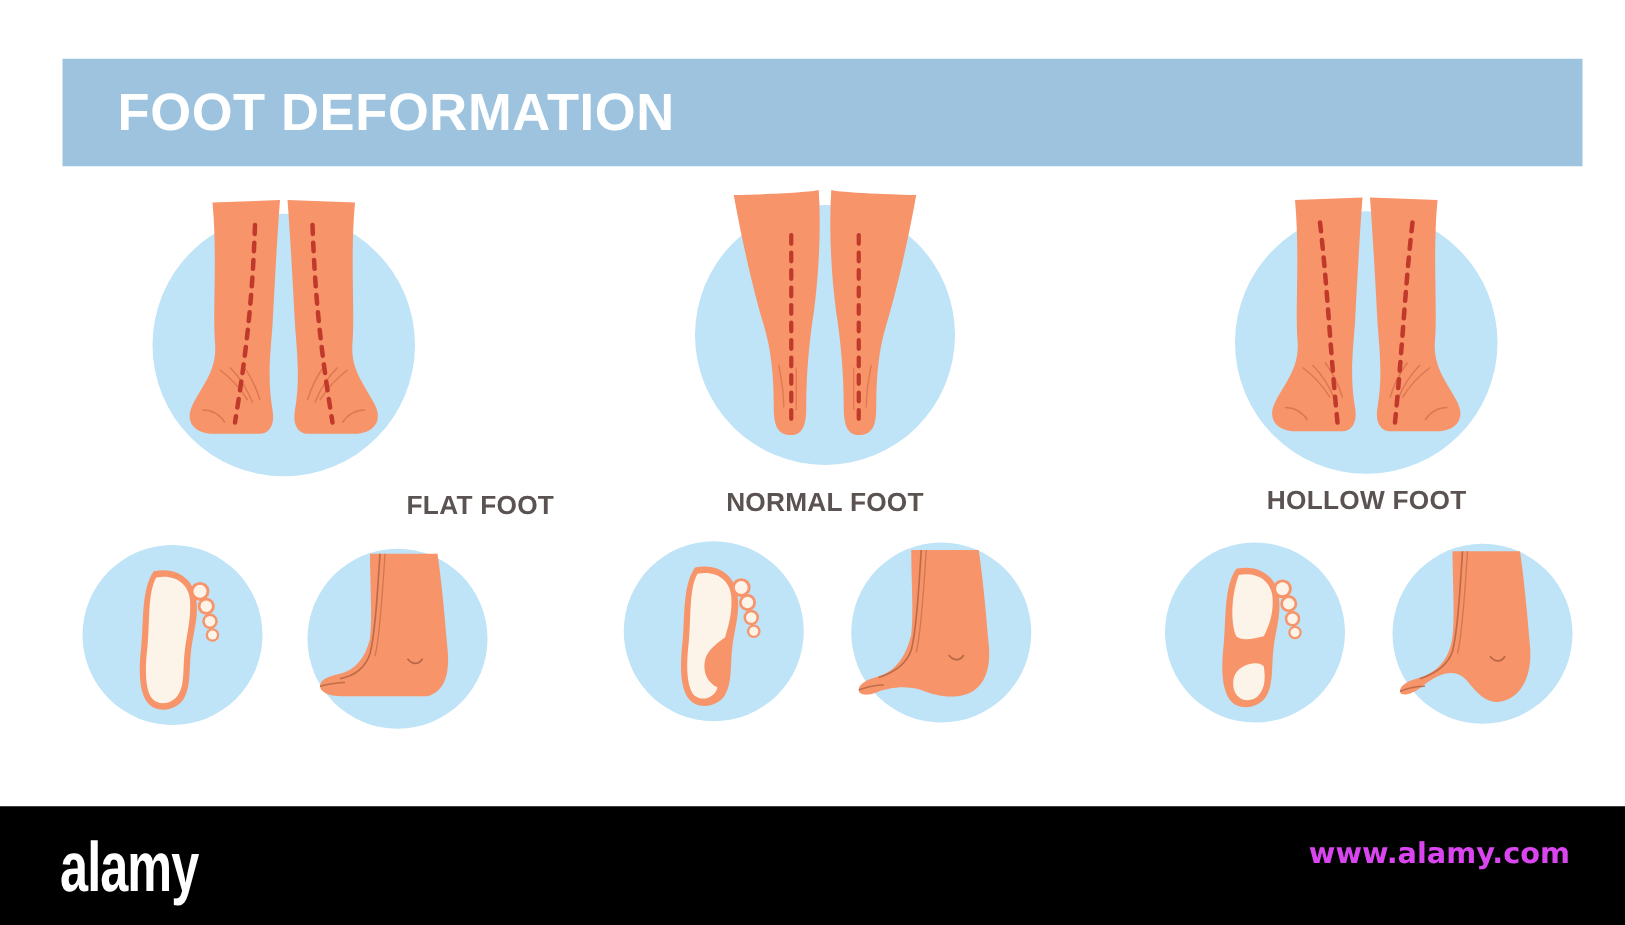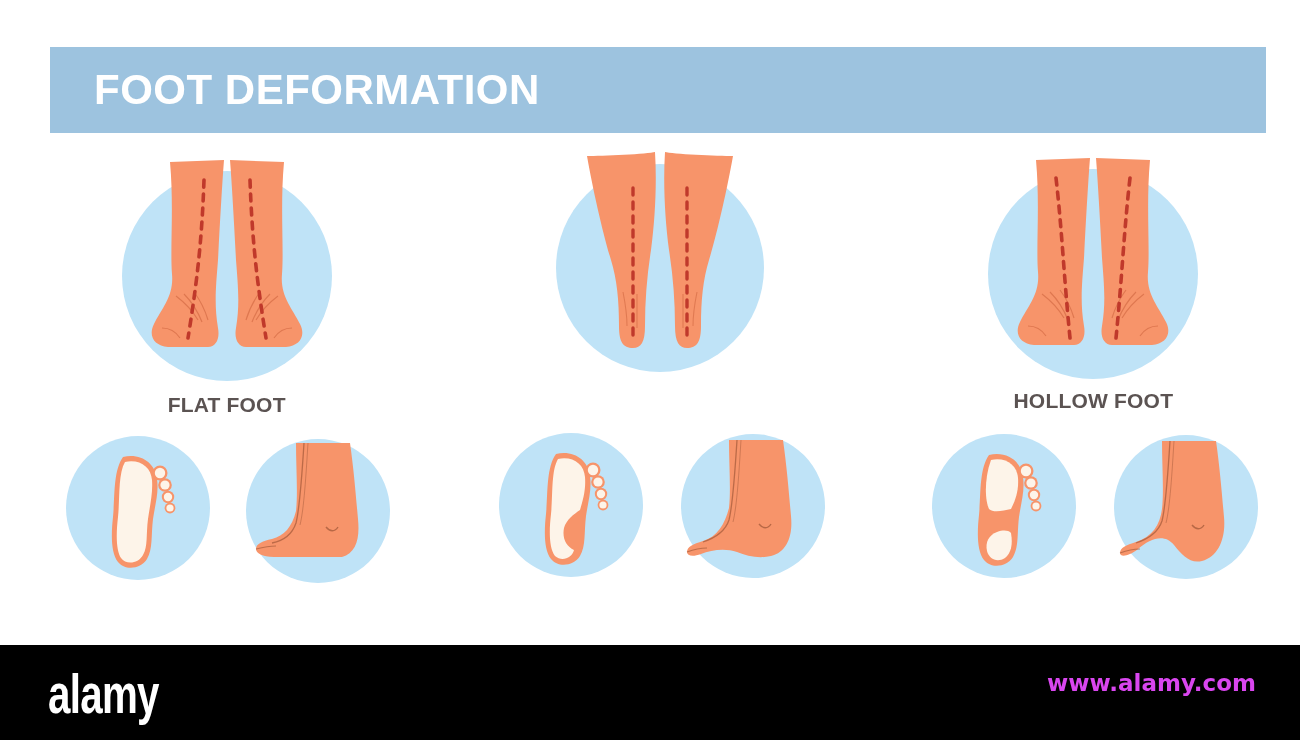--- a/index.html
+++ b/index.html
@@ -79,21 +79,21 @@
     width: 100%;
     display: flex;
     justify-content: center;
     gap: 22px;
   }
   .mini-view {
     width: 155px;
     height: 155px;
   }
   
-  .col-flat .col-label { top: 243px; }
+  .col-flat .col-label { top: 243px; text-align: right; }
   .col-normal .col-label { top: 241px; }
   .col-hollow .col-label { top: 239px; }
   .col-flat .rear-view { top: 6px; }
   .col-normal .rear-view { top: 0px; }
   .col-hollow .rear-view { top: 4px; }
   .col-flat .bottom-row { top: 281px; }
   .col-normal .bottom-row { top: 278px; }
   .col-hollow .bottom-row { top: 279px; }
 
   
@@ -238,20 +238,21 @@
             <path d="M92,144 C92,156 92,168 92,178"></path>
             <path d="M152,142 C150,152 148,164 148,176"></path>
             <path d="M138,144 C138,156 138,168 138,178"></path>
           </g>
 
           <path d="M88,38 L88,190" stroke="#c0392b" stroke-width="3.4" stroke-dasharray="7 7" fill="none" stroke-linecap="round"></path>
           <path d="M142,38 L142,190" stroke="#c0392b" stroke-width="3.4" stroke-dasharray="7 7" fill="none" stroke-linecap="round"></path>
         </svg>
       </div>
 
+      <div class="col-label">NORMAL FOOT</div>
 
       <div class="bottom-row">
         <div class="mini-view">
           <svg viewBox="0 0 155 155" width="155" height="155">
             <circle cx="77" cy="77" r="72" fill="#bfe3f7"></circle>
             <path d="M62,26 C80,22 94,32 96,48 C98,62 94,74 92,88 C90,104 92,118 86,128
                      C80,138 64,140 57,131 C50,122 50,104 52,86 C54,66 52,40 62,26 Z" fill="#f7946a"></path>
 
             <path d="M64,31 C79,28 90,36 91,49 C92,62 89,72 86,82
                      C80,86 72,92 70,100 C68,110 72,118 80,122

